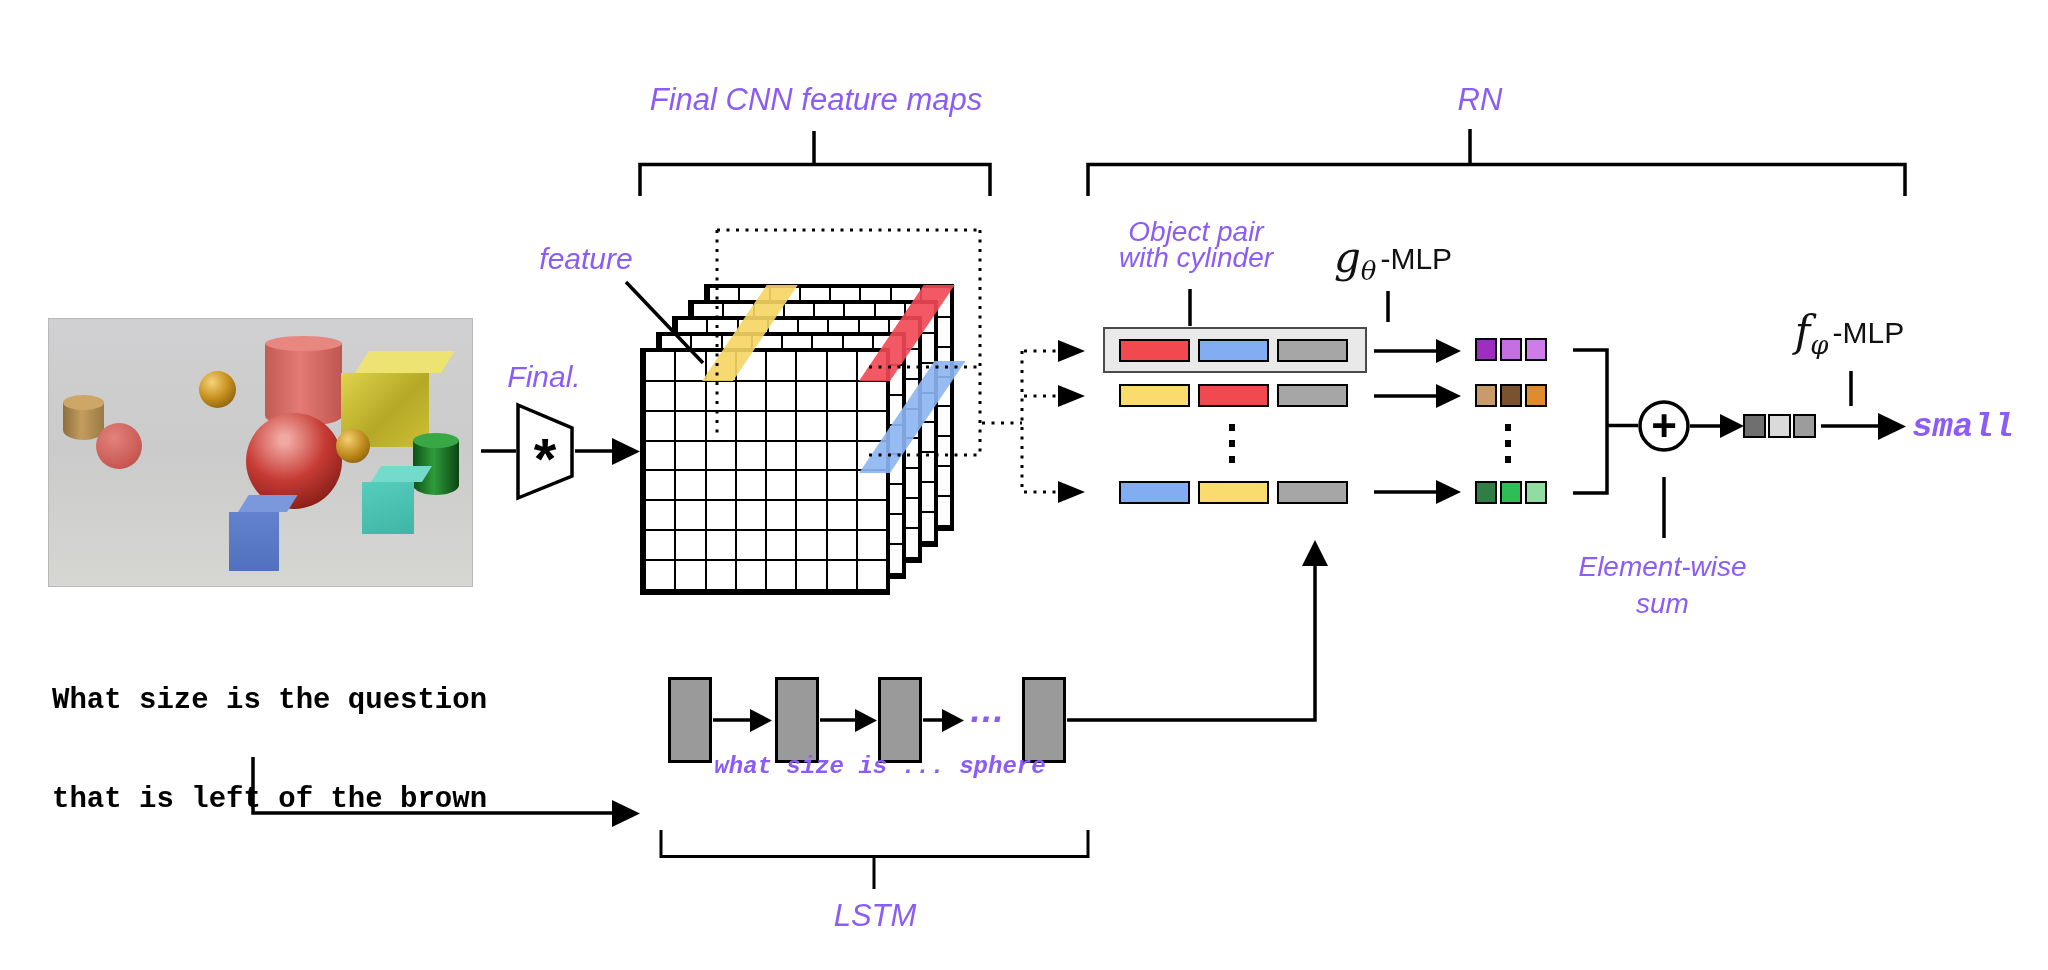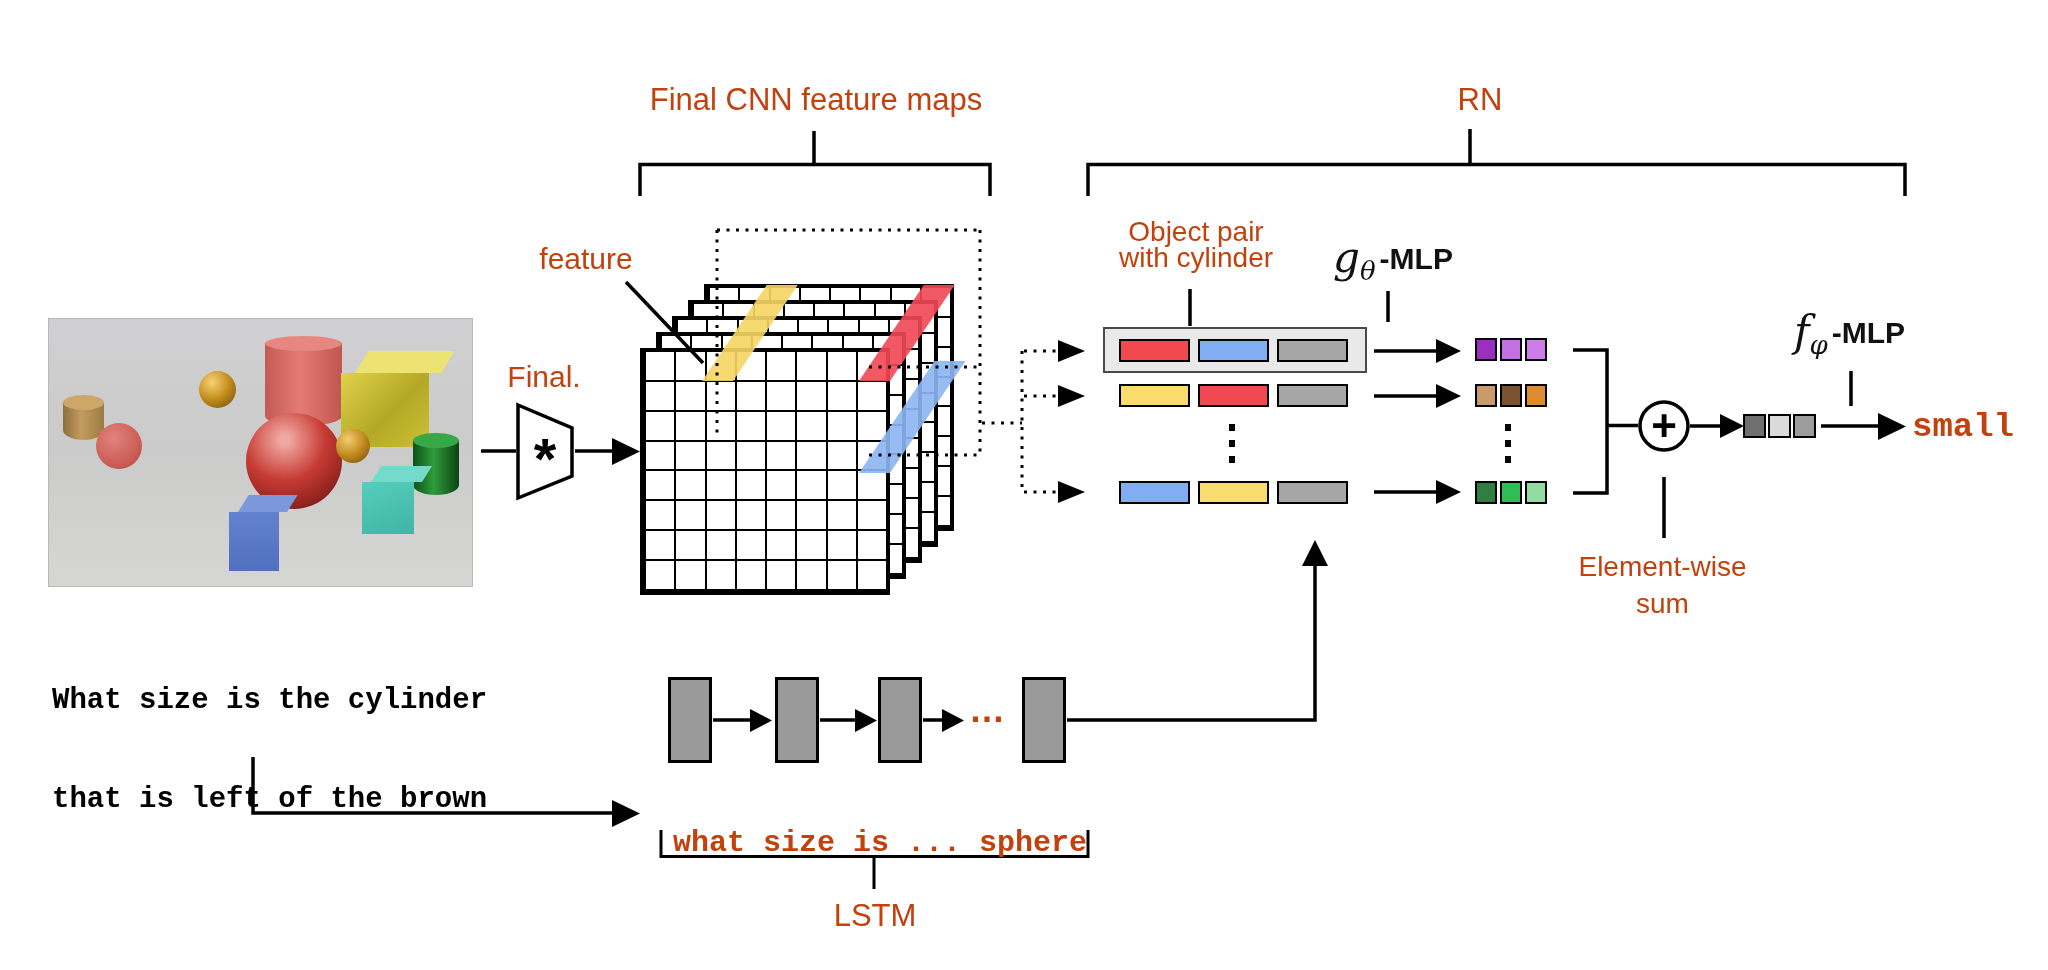--- a/index.html
+++ b/index.html
@@ -1,18 +1,18 @@
 <!DOCTYPE html>
 <html><head>
 <meta charset="utf-8">
 <style>
   html,body{margin:0;padding:0;background:#fff;}
   .canvas{position:relative;width:2048px;height:970px;background:#fff;overflow:hidden;
           font-family:"Liberation Sans",sans-serif;color:#111;}
-  .label{position:absolute;text-align:center;font-size:30px;color:#c2410c;}
+  .label{position:absolute;text-align:center;font-size:30px;color:#8b5cf6;font-style:italic;}
   .mono{font-family:"Liberation Mono",monospace;font-weight:bold;}
 
   
   .question{position:absolute;left:52px;top:618px;font-family:"Liberation Mono",monospace;
             font-weight:bold;font-size:29px;line-height:33px;white-space:pre;color:#000;}
 
   
   .scene{position:absolute;left:48px;top:318px;width:425px;height:269px;overflow:hidden;
          background:linear-gradient(180deg,#d0d0d2 0%,#cbcbcb 50%,#d6d6d3 100%);
          border:1px solid #b8b8b8;box-sizing:border-box;}
@@ -51,21 +51,21 @@
   .vdots i{display:block;width:6px;height:7px;background:#000;margin-bottom:9px;}
 
   
   .lstm-box{position:absolute;top:677px;width:44px;height:86px;border:3px solid #000;box-sizing:border-box;}
   .lb1{left:668px;} .lb2{left:775px;} .lb3{left:878px;} .lb4{left:1022px;}
 
   
   .mathwrap{position:absolute;display:flex;align-items:flex-end;justify-content:center;}
   .mathfn{font-family:"DejaVu Serif",serif;font-style:italic;font-size:42px;line-height:40px;}
   .mathsub{font-family:"DejaVu Serif",serif;font-style:italic;font-size:26px;transform:translateY(8px);}
-  .mathsuffix{font-size:30px;font-weight:bold;padding-left:4px;line-height:38px;text-align:right;}
+  .mathsuffix{font-size:30px;font-weight:normal;padding-left:4px;line-height:38px;text-align:right;}
 
   svg.overlay{position:absolute;left:0;top:0;z-index:8;pointer-events:none;}
   .toplabel{z-index:9;}
 </style>
 </head>
 <body>
 
 <div class="canvas">
 
   <div class="scene">
@@ -244,21 +244,21 @@
       <span class="mathsub">φ</span>
       <span class="mathsuffix">-MLP</span>
   </div>
 
   <div class="label toplabel" style="left:1540px;top:551px;width:245px;font-size:28px;">Element-wise</div>
   <div class="label toplabel" style="left:1540px;top:588px;width:245px;font-size:28px;">sum</div>
 
   <div class="label mono toplabel" style="left:1912px;top:408px;width:140px;font-size:34px;text-align:left;">small</div>
 
   <div class="question">
-    <div>What size is the cylinder</div>
+    <div>What size is the question</div>
     <div>that is left of the brown</div>
     
   </div>
 
-  <div class="label mono toplabel" style="left:630px;top:826px;width:500px;font-size:30px;">what size  is ... sphere</div>
+  <div class="label mono toplabel" style="left:630px;top:753px;width:500px;font-size:24px;">what size  is ... sphere</div>
   <div class="label toplabel" style="left:815px;top:898px;width:120px;font-size:31px;">LSTM</div>
 
 </div>
 
 </body></html>

